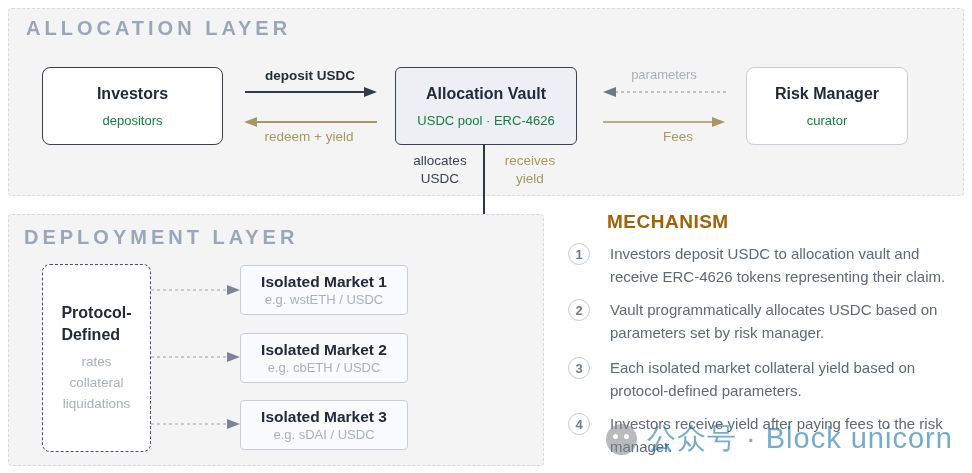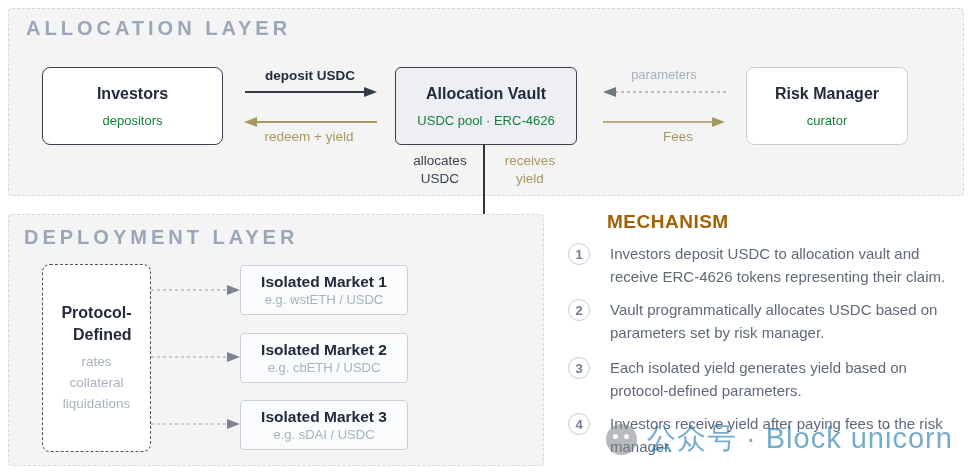--- a/index.html
+++ b/index.html
@@ -69,21 +69,21 @@
     left: 42px; top: 264px;
     width: 109px; height: 188px;
     background: #ffffff;
     border: 1.3px dashed #4a5268;
     border-radius: 8px;
     display: flex; flex-direction: column;
     align-items: center; justify-content: center;
   }
   .protocol-box .title {
     font-size: 16px; font-weight: bold; color: #222a3b;
-    line-height: 22px; text-align: right; white-space: pre-line;
+    line-height: 22px; text-align: left; white-space: pre-line;
   }
   .protocol-box .sub { margin-top: 5px; font-size: 13.5px; line-height: 21px; color: #a9b1bf; text-align: center; }
   .market {
     position: absolute;
     left: 240px; width: 168px; height: 50px;
     background: #fafbfc;
     border: 1px solid #c9ced8;
     border-radius: 4px;
     display: flex; flex-direction: column;
     align-items: center; justify-content: center;
@@ -240,21 +240,21 @@
     <div class="step-text">Investors deposit USDC to allocation vault and
 receive ERC-4626 tokens representing their claim.</div>
   </div>
   <div class="step" style="top:299px;">
     <div class="step-circle">2</div>
     <div class="step-text">Vault programmatically allocates USDC based on
 parameters set by risk manager.</div>
   </div>
   <div class="step" style="top:357px;">
     <div class="step-circle">3</div>
-    <div class="step-text">Each isolated yield generates yield based on
+    <div class="step-text">Each isolated market collateral yield based on
 protocol-defined parameters.</div>
   </div>
   <div class="step" style="top:413px;">
     <div class="step-circle">4</div>
     <div class="step-text">Investors receive yield after paying fees to the risk
 manager.</div>
   </div>
 
   <div class="watermark">
     <div class="wm-logo">

